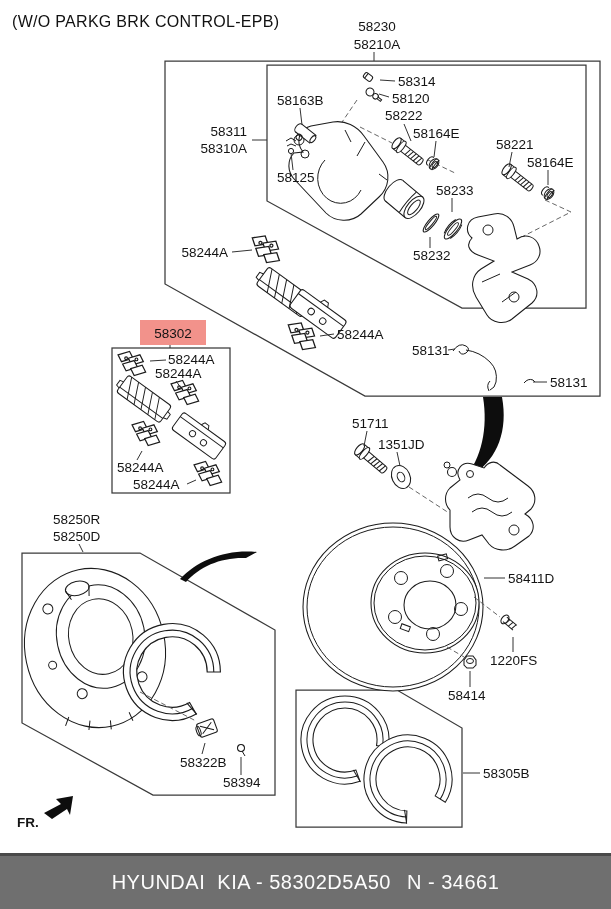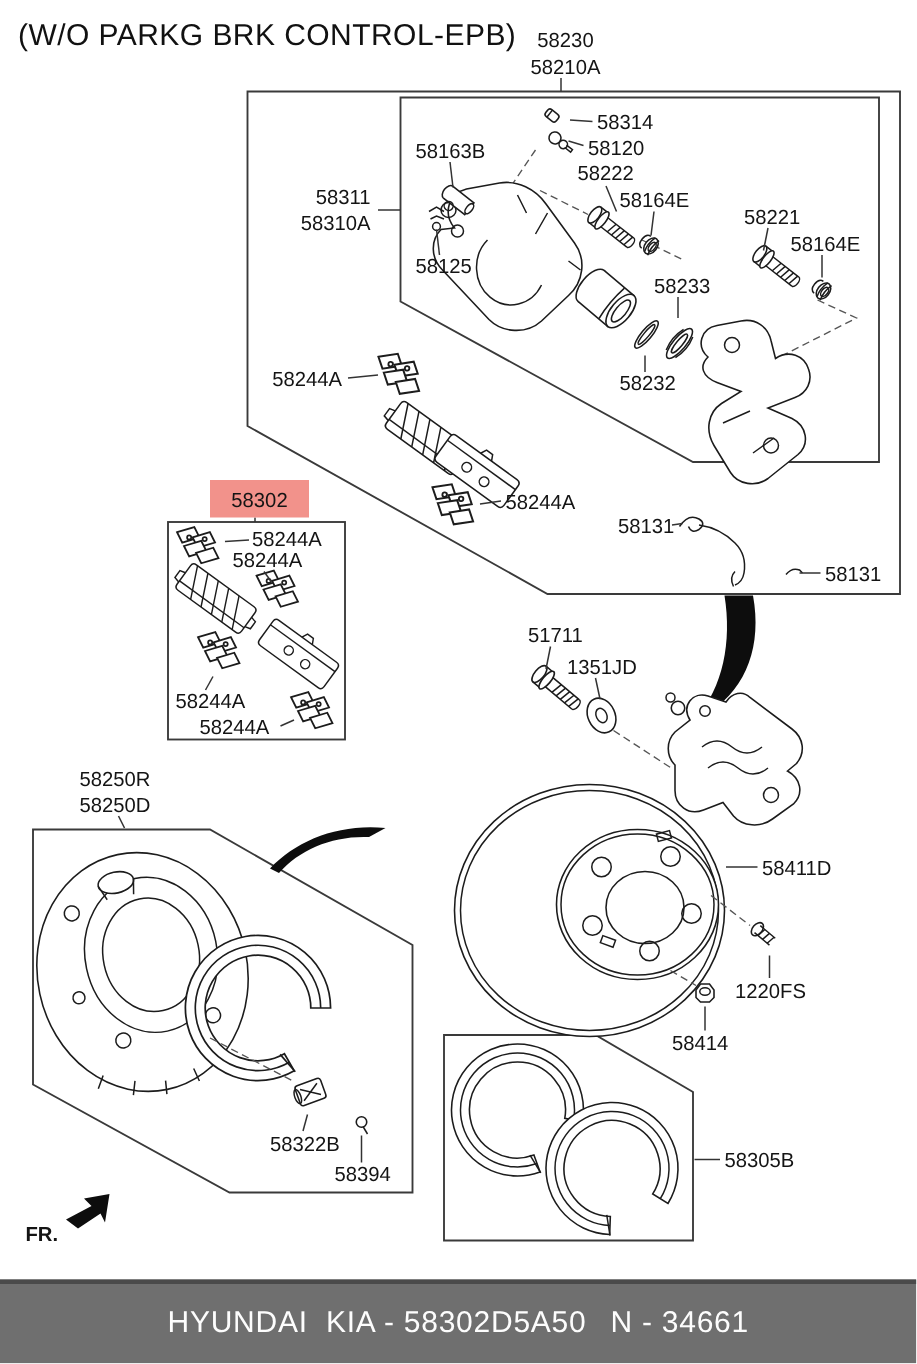--- a/index.html
+++ b/index.html
@@ -1,18 +1,18 @@
 <!DOCTYPE html>
 <html><head>
 <meta charset="utf-8">
 <style>
   html,body{margin:0;padding:0;background:#ffffff;}
   .stage{position:relative;width:611px;height:909px;background:#ffffff;overflow:hidden;
          font-family:"Liberation Sans", sans-serif;}
-  .note{position:absolute;left:12px;top:13px;font-size:20px;color:#111;letter-spacing:.3px;}
+  .note{position:absolute;left:12px;top:13px;font-size:16px;color:#111;letter-spacing:.3px;}
   .footer{position:absolute;left:0;top:853px;width:611px;height:56px;background:#6f6f6f;
           border-top:3px solid #4a4a4a;box-sizing:border-box;display:flex;align-items:center;
           justify-content:center;gap:16px;color:#fdfdfd;font-size:20px;letter-spacing:.5px;}
   .footer span{white-space:pre;}
   svg{position:absolute;left:0;top:0;}
   svg text{font-family:"Liberation Sans", sans-serif;font-size:13.5px;fill:#141414;}
   .box{fill:none;stroke:#3a3a3a;stroke-width:1.25;}
   .ld{stroke:#333;stroke-width:1;fill:none;}
   .dash{stroke:#555;stroke-width:.9;fill:none;stroke-dasharray:5 3;}
   .part{stroke:#1c1c1c;stroke-width:1.05;fill:#ffffff;}

